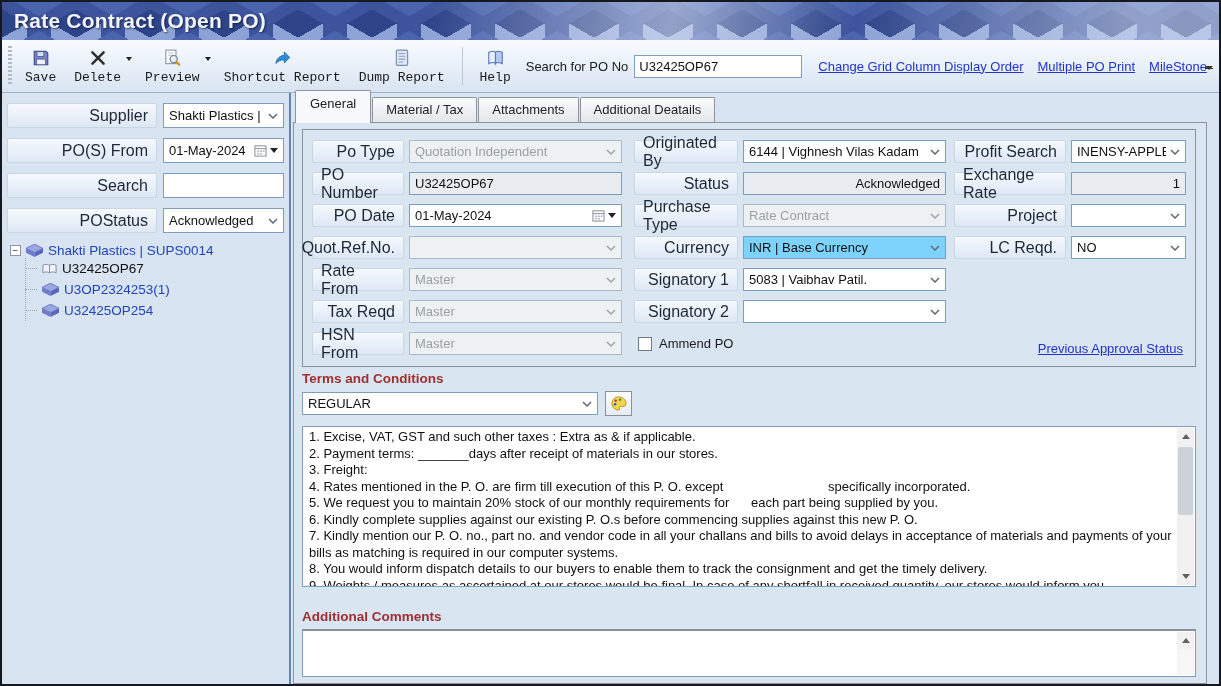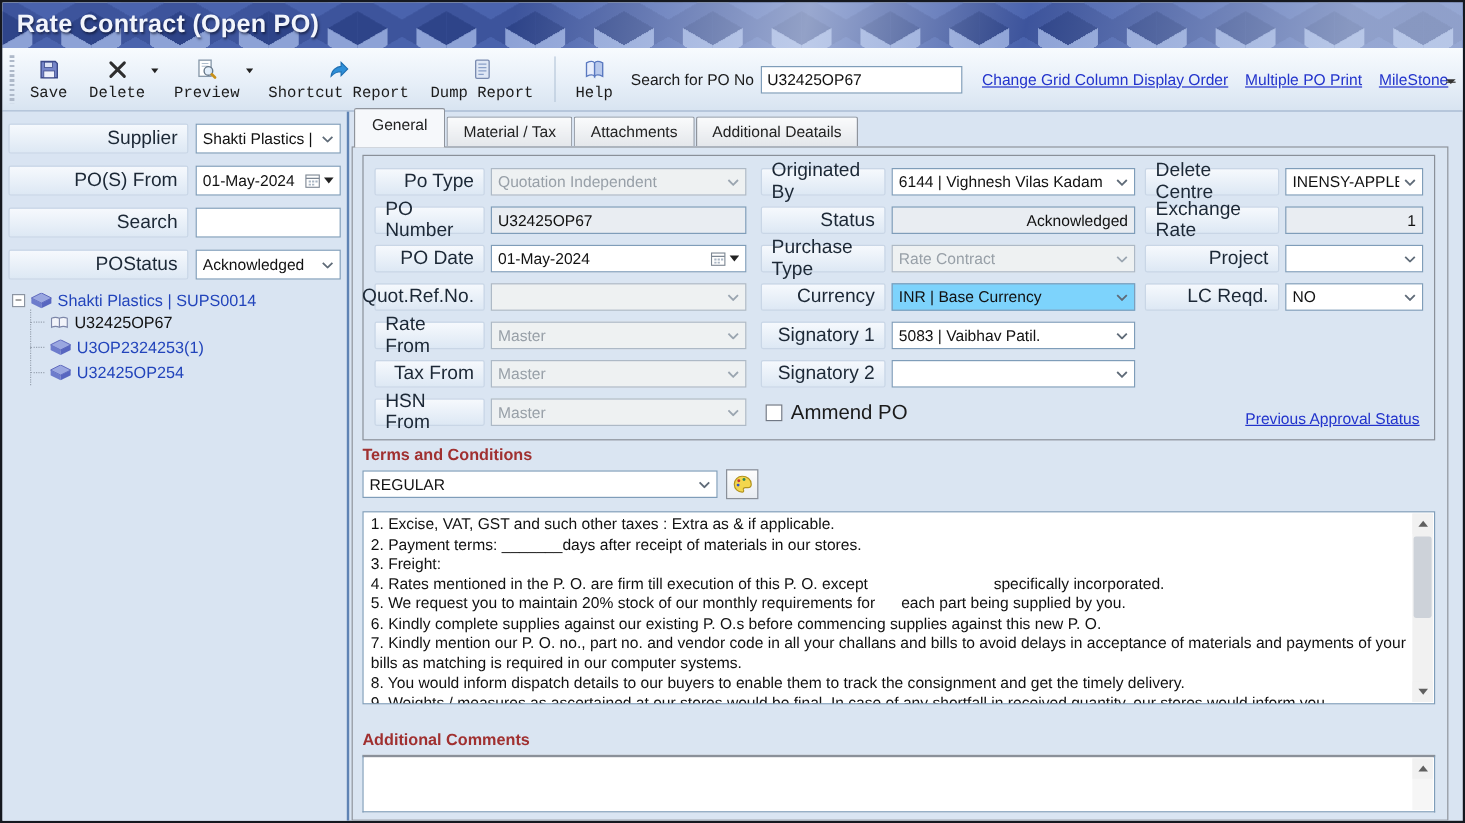--- a/index.html
+++ b/index.html
@@ -106,21 +106,21 @@
   .fcol2 { left:331px; width:312px; }
   .fcol3 { left:651px; width:232px; }
   .frow { display:flex; gap:5px; height:23px; }
   .fcol .plate { height:23px; }
   .fcol .fld { height:23px; }
   .fcol1 .plate { width:92px; }  .fcol1 .fld { flex:1; }
   .fcol2 .plate { width:104px; } .fcol2 .fld { flex:1; }
   .fcol3 .plate { width:112px; } .fcol3 .fld { flex:1; }
   .chkrow { display:flex; align-items:center; gap:7px; height:23px; padding-left:4px; }
   .checkbox { width:14px; height:14px; border:1px solid #707885; background:#fff; }
-  .chkrow .lbl { font-size:17px; color:#1b1b1b; }
+  .chkrow .lbl { font-size:13px; color:#1b1b1b; }
   .prev-link { position:absolute; right:12px; bottom:10px; font-size:13px; color:#2233cc; text-decoration:underline; }
   
   .terms { position:absolute; left:8px; right:10px; top:248px; }
   .sec-title { font-size:13.5px; font-weight:bold; color:#a03030; margin-bottom:5px; }
   .terms-ctl { display:flex; align-items:center; gap:7px; }
   .terms-ctl .fld { width:296px; height:23px; }
   .palette-btn { width:27px; height:25px; border:1px solid #8a9099; background:linear-gradient(180deg,#fdfdfd,#e8ecf1);
     display:flex; align-items:center; justify-content:center; }
   .terms-box {
     margin-top:10px; height:161px; border:1px solid #7f9db9; background:#fff; position:relative;
@@ -400,21 +400,21 @@
               <div class="fld disabled">
                 <span class="val">Master</span>
                 <span class="chev">
                     <svg width="10" height="6" viewBox="0 0 10 6">
                       <polyline points="1,1 5,5 9,1" fill="none" stroke="#9aa5b0" stroke-width="1.5"></polyline>
                     </svg>
                   </span>
               </div>
             </div>
             <div class="frow">
-              <div class="plate">Tax From</div>
+              <div class="plate">Tax Reqd</div>
               <div class="fld disabled">
                 <span class="val">Master</span>
                 <span class="chev">
                     <svg width="10" height="6" viewBox="0 0 10 6">
                       <polyline points="1,1 5,5 9,1" fill="none" stroke="#9aa5b0" stroke-width="1.5"></polyline>
                     </svg>
                   </span>
               </div>
             </div>
             <div class="frow">
@@ -493,21 +493,21 @@
               </div>
             </div>
             <div class="chkrow">
               <span class="checkbox"></span>
               <span class="lbl">Ammend PO</span>
             </div>
           </div>
 
           <div class="fcol fcol3">
             <div class="frow">
-              <div class="plate">Delete Centre</div>
+              <div class="plate">Profit Search</div>
               <div class="fld">
                 <span class="val">INENSY-APPLE</span>
                 <span class="chev">
                     <svg width="10" height="6" viewBox="0 0 10 6">
                       <polyline points="1,1 5,5 9,1" fill="none" stroke="#5f6b78" stroke-width="1.5"></polyline>
                     </svg>
                   </span>
               </div>
             </div>
             <div class="frow">

